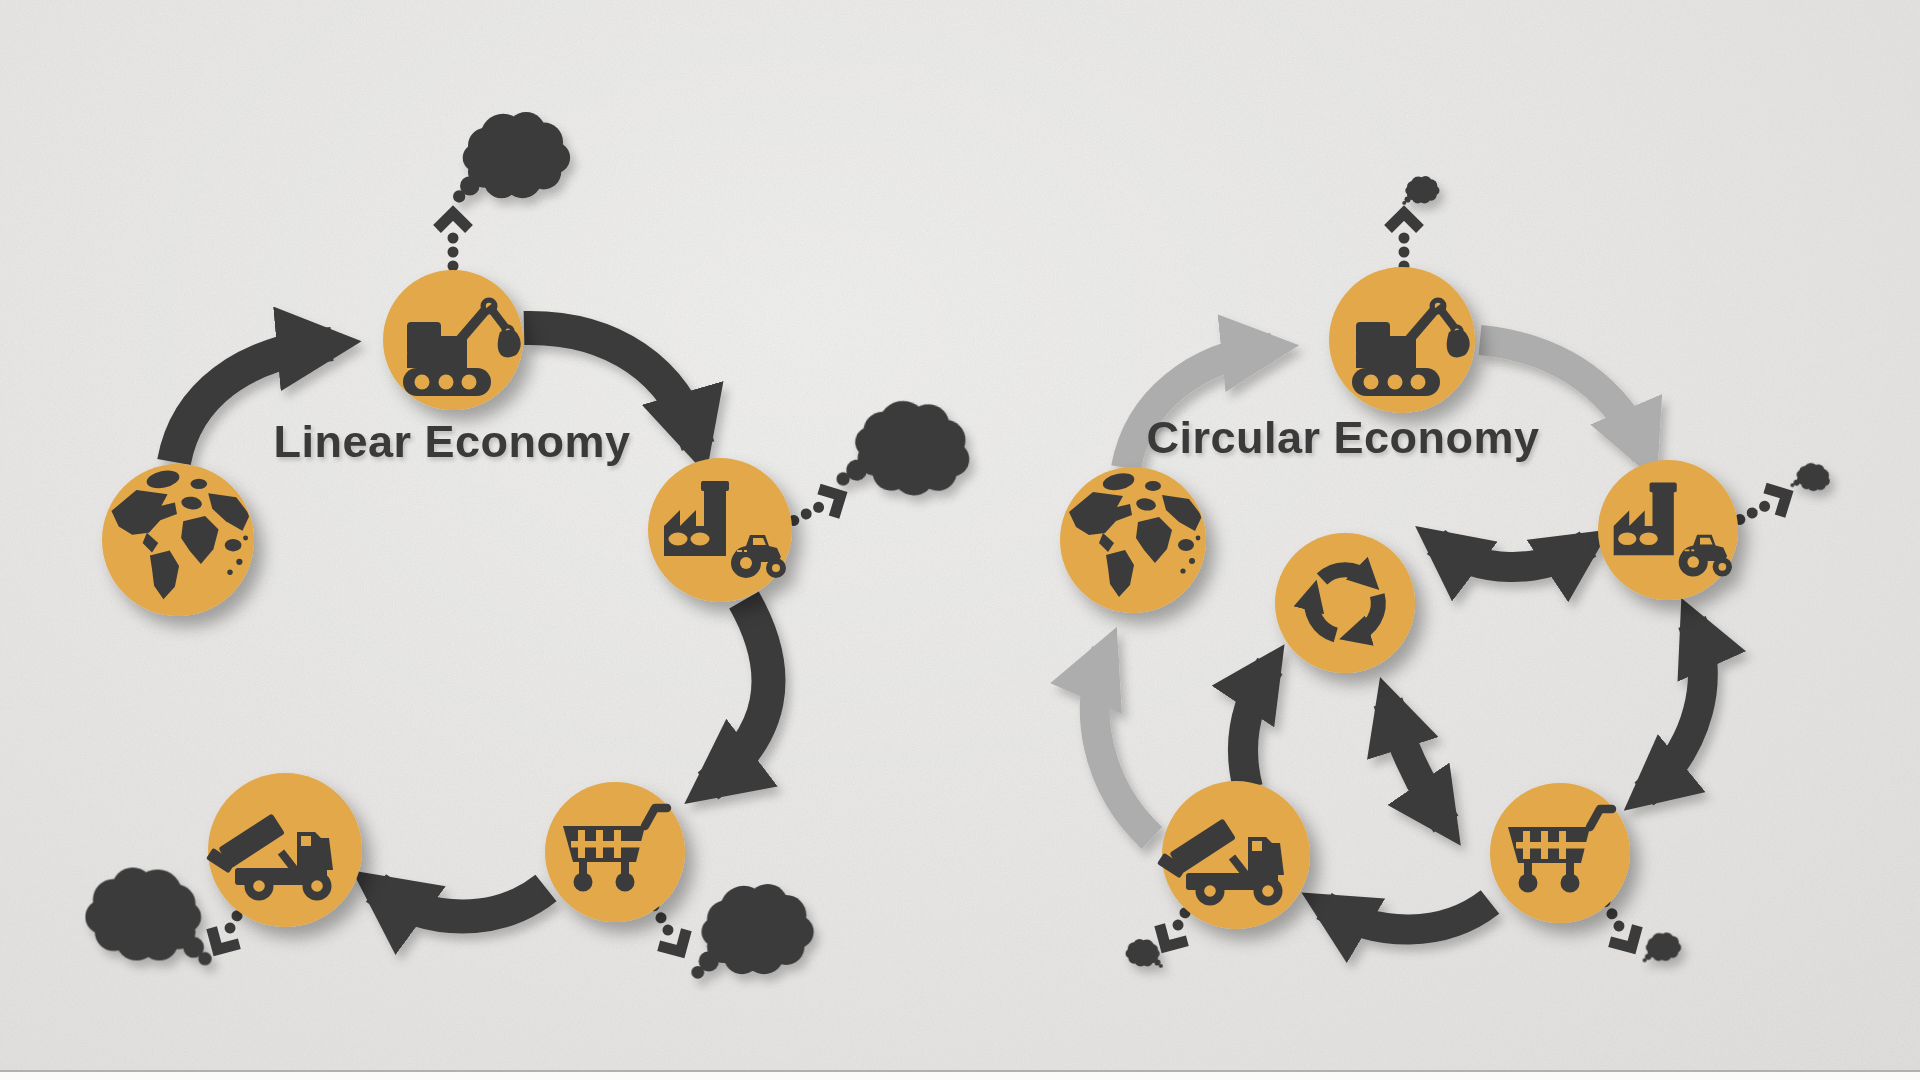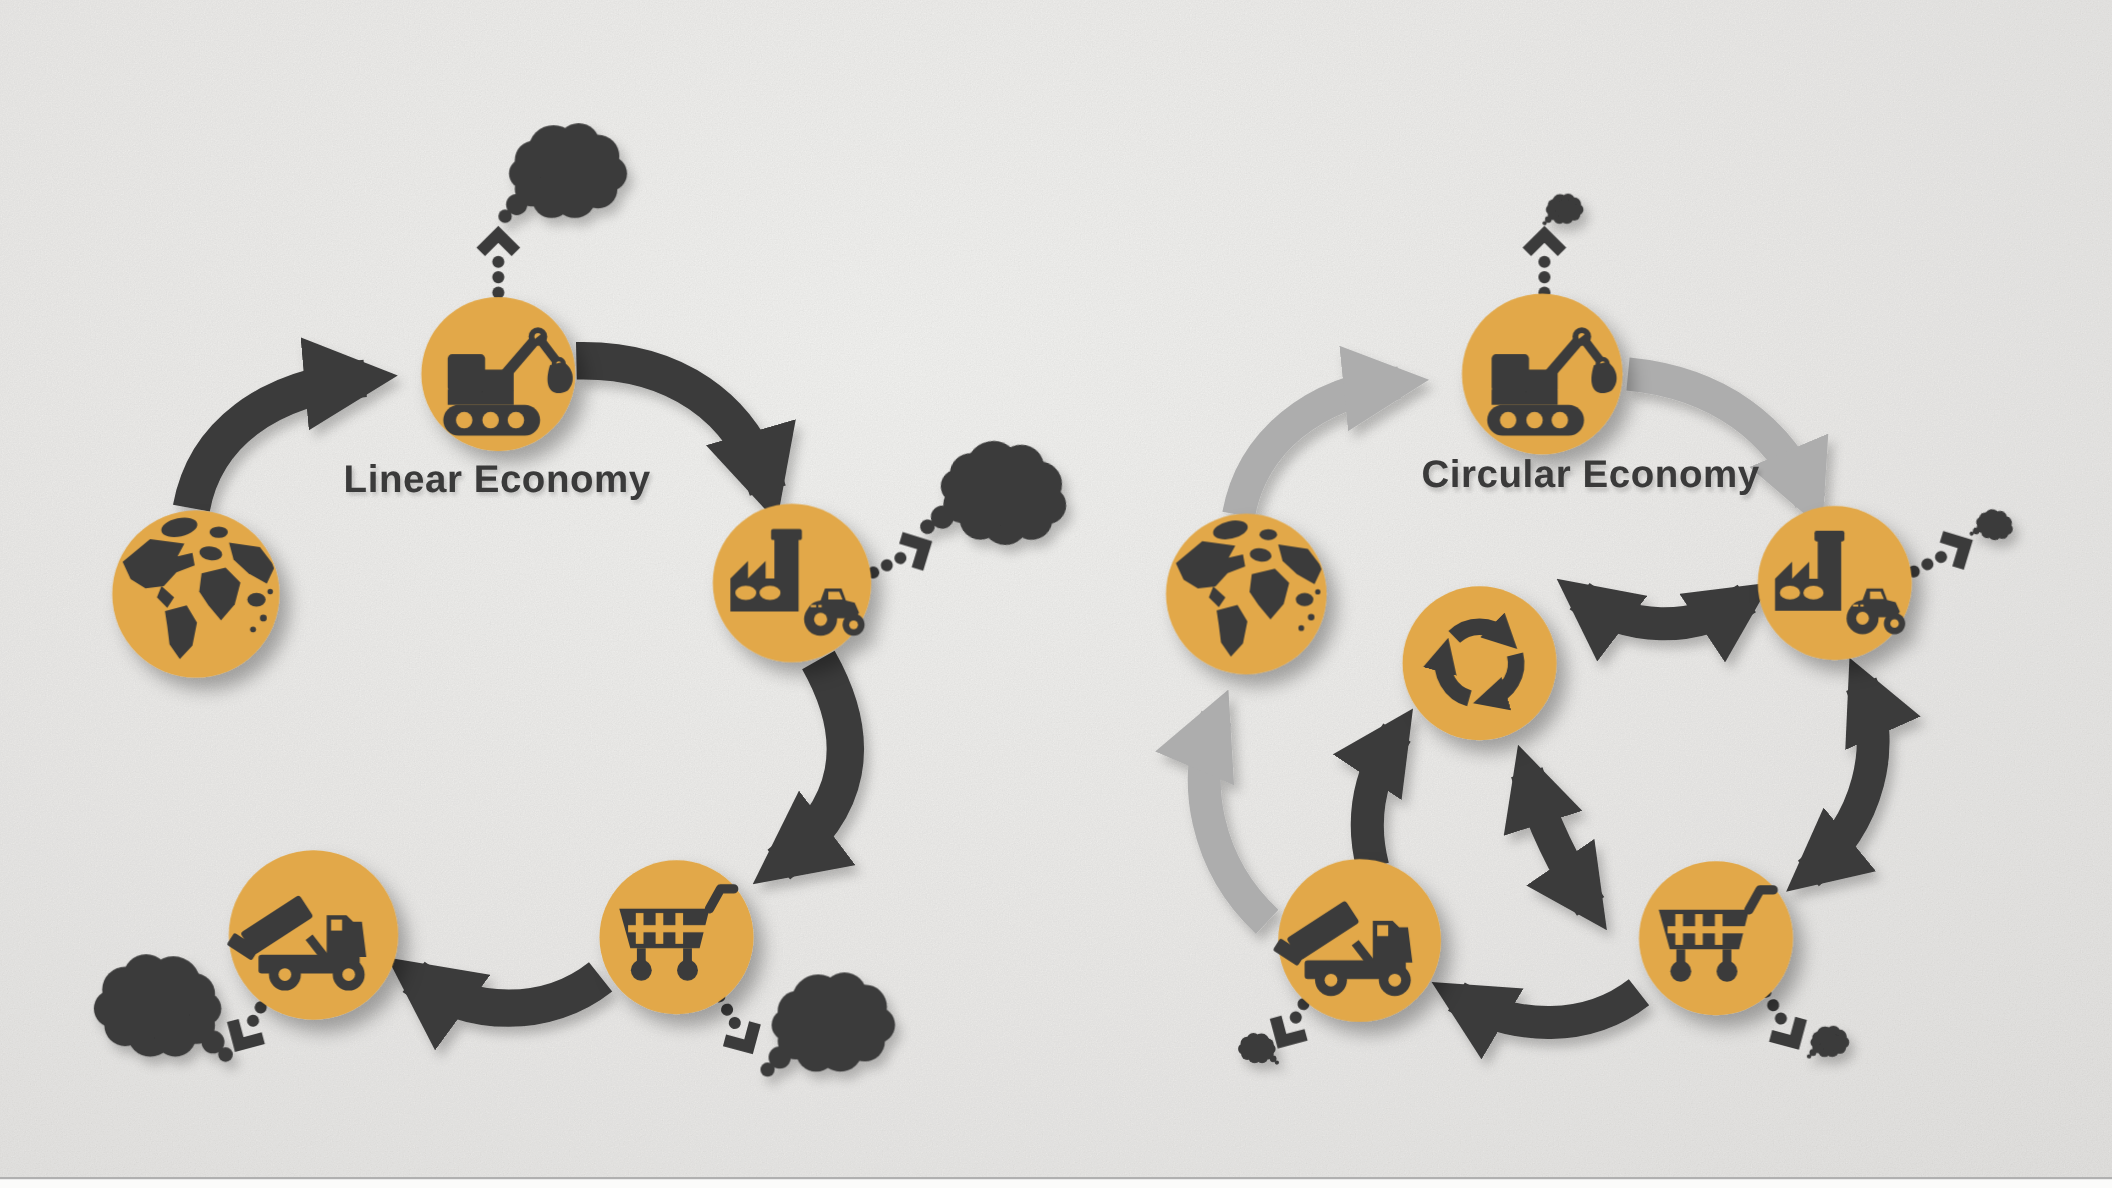--- a/index.html
+++ b/index.html
@@ -12,26 +12,26 @@
     background:radial-gradient(ellipse at 42% 30%, #f8f8f6 0%, #f1f0ee 55%, #e8e7e5 100%);
     font-family:"Liberation Sans", sans-serif;
   }
   svg{position:absolute;left:0;top:0;}
   .gold-fill{fill:var(--node-fill);}
   .dark-fill{fill:var(--icon-dark);}
   .dark-stroke{stroke:var(--arrow-dark);fill:none;}
   .gray-stroke{stroke:var(--arrow-light);fill:none;}
   .title{
     position:absolute;width:420px;text-align:center;
-    font-size:35px;font-weight:700;color:var(--title);letter-spacing:.5px;
+    font-size:45px;font-weight:700;color:var(--title);letter-spacing:.5px;
     text-shadow:2px 3px 4px rgba(0,0,0,.18);
     white-space:nowrap;
   }
   #linear-title{left:242px;top:416px;}
-  #circular-title{left:1236px;top:412px;}
+  #circular-title{left:1133px;top:412px;}
   #bottom-edge{
     position:absolute;left:0;bottom:0;width:1920px;height:8px;
     background:#fbfbfa;border-top:2px solid var(--edge-line);
   }
 </style>
 </head>
 <body>
 
 <svg width="1920" height="1080" viewBox="0 0 1920 1080">
   <defs>

